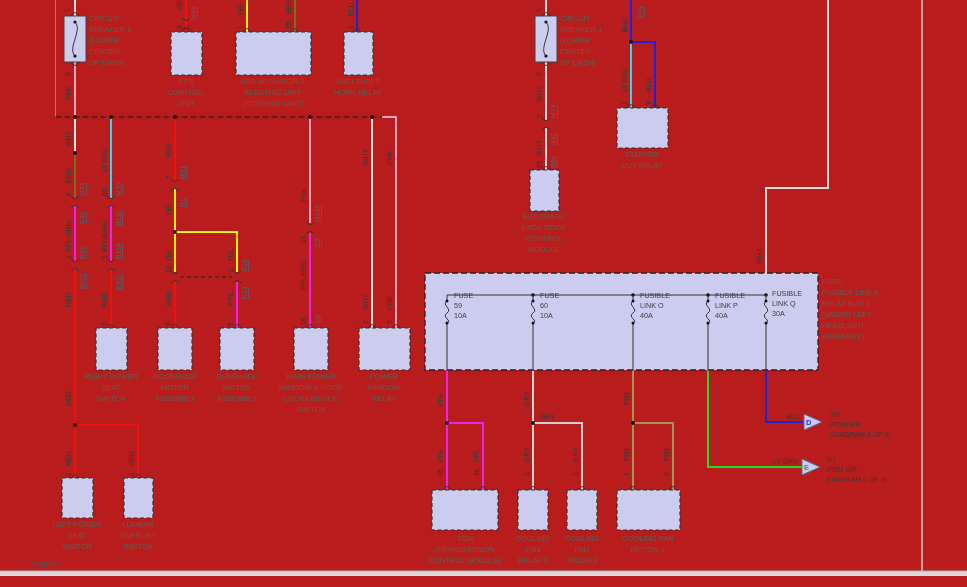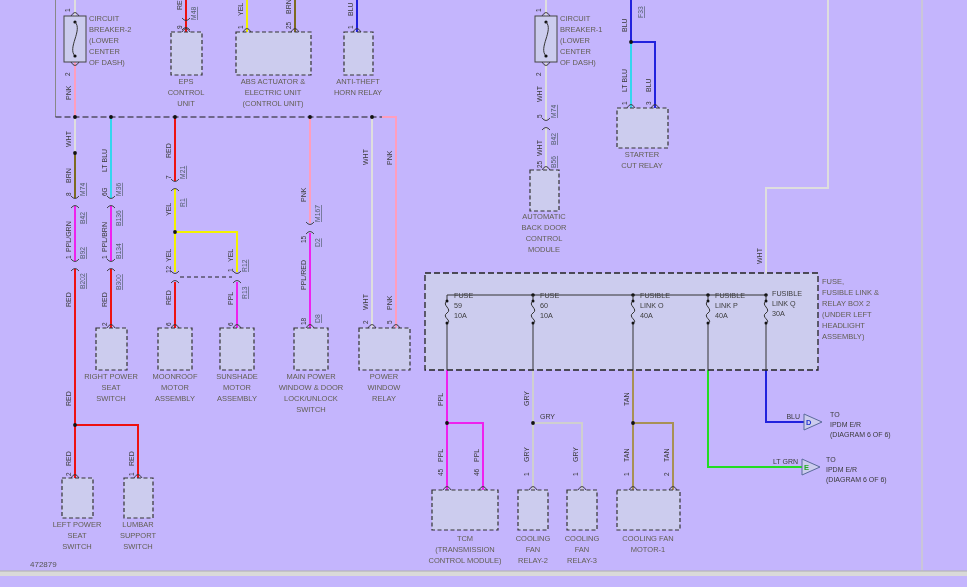--- a/index.html
+++ b/index.html
@@ -1,16 +1,16 @@
 <!DOCTYPE html>
 <html><head>
 <meta charset="utf-8">
 <style>
   html,body{margin:0;padding:0;background:#fff;}
-  .stage{position:relative;width:967px;height:587px;background:#c4b5fd;overflow:hidden;
+  .stage{position:relative;width:967px;height:587px;background:#b91c1c;overflow:hidden;
          font-family:"Liberation Sans", sans-serif;}
   svg text{font-family:"Liberation Sans", sans-serif;}
   .lbl{font-size:7.5px;fill:#615e52;}
   .wl{font-size:7px;fill:#3a3a3a;}
   .pin{font-size:6.5px;fill:#333;}
   .conn{font-size:6.8px;fill:#556070;text-decoration:underline;}
   .fuse-t{font-size:7.2px;fill:#3c3c3c;}
   .fig{font-size:8px;fill:#555;}
   .box{fill:#ccccee;stroke:#333;stroke-width:1.2;stroke-dasharray:4,2.5;}
   .sbox{fill:#ccccee;stroke:#444;stroke-width:1;}

